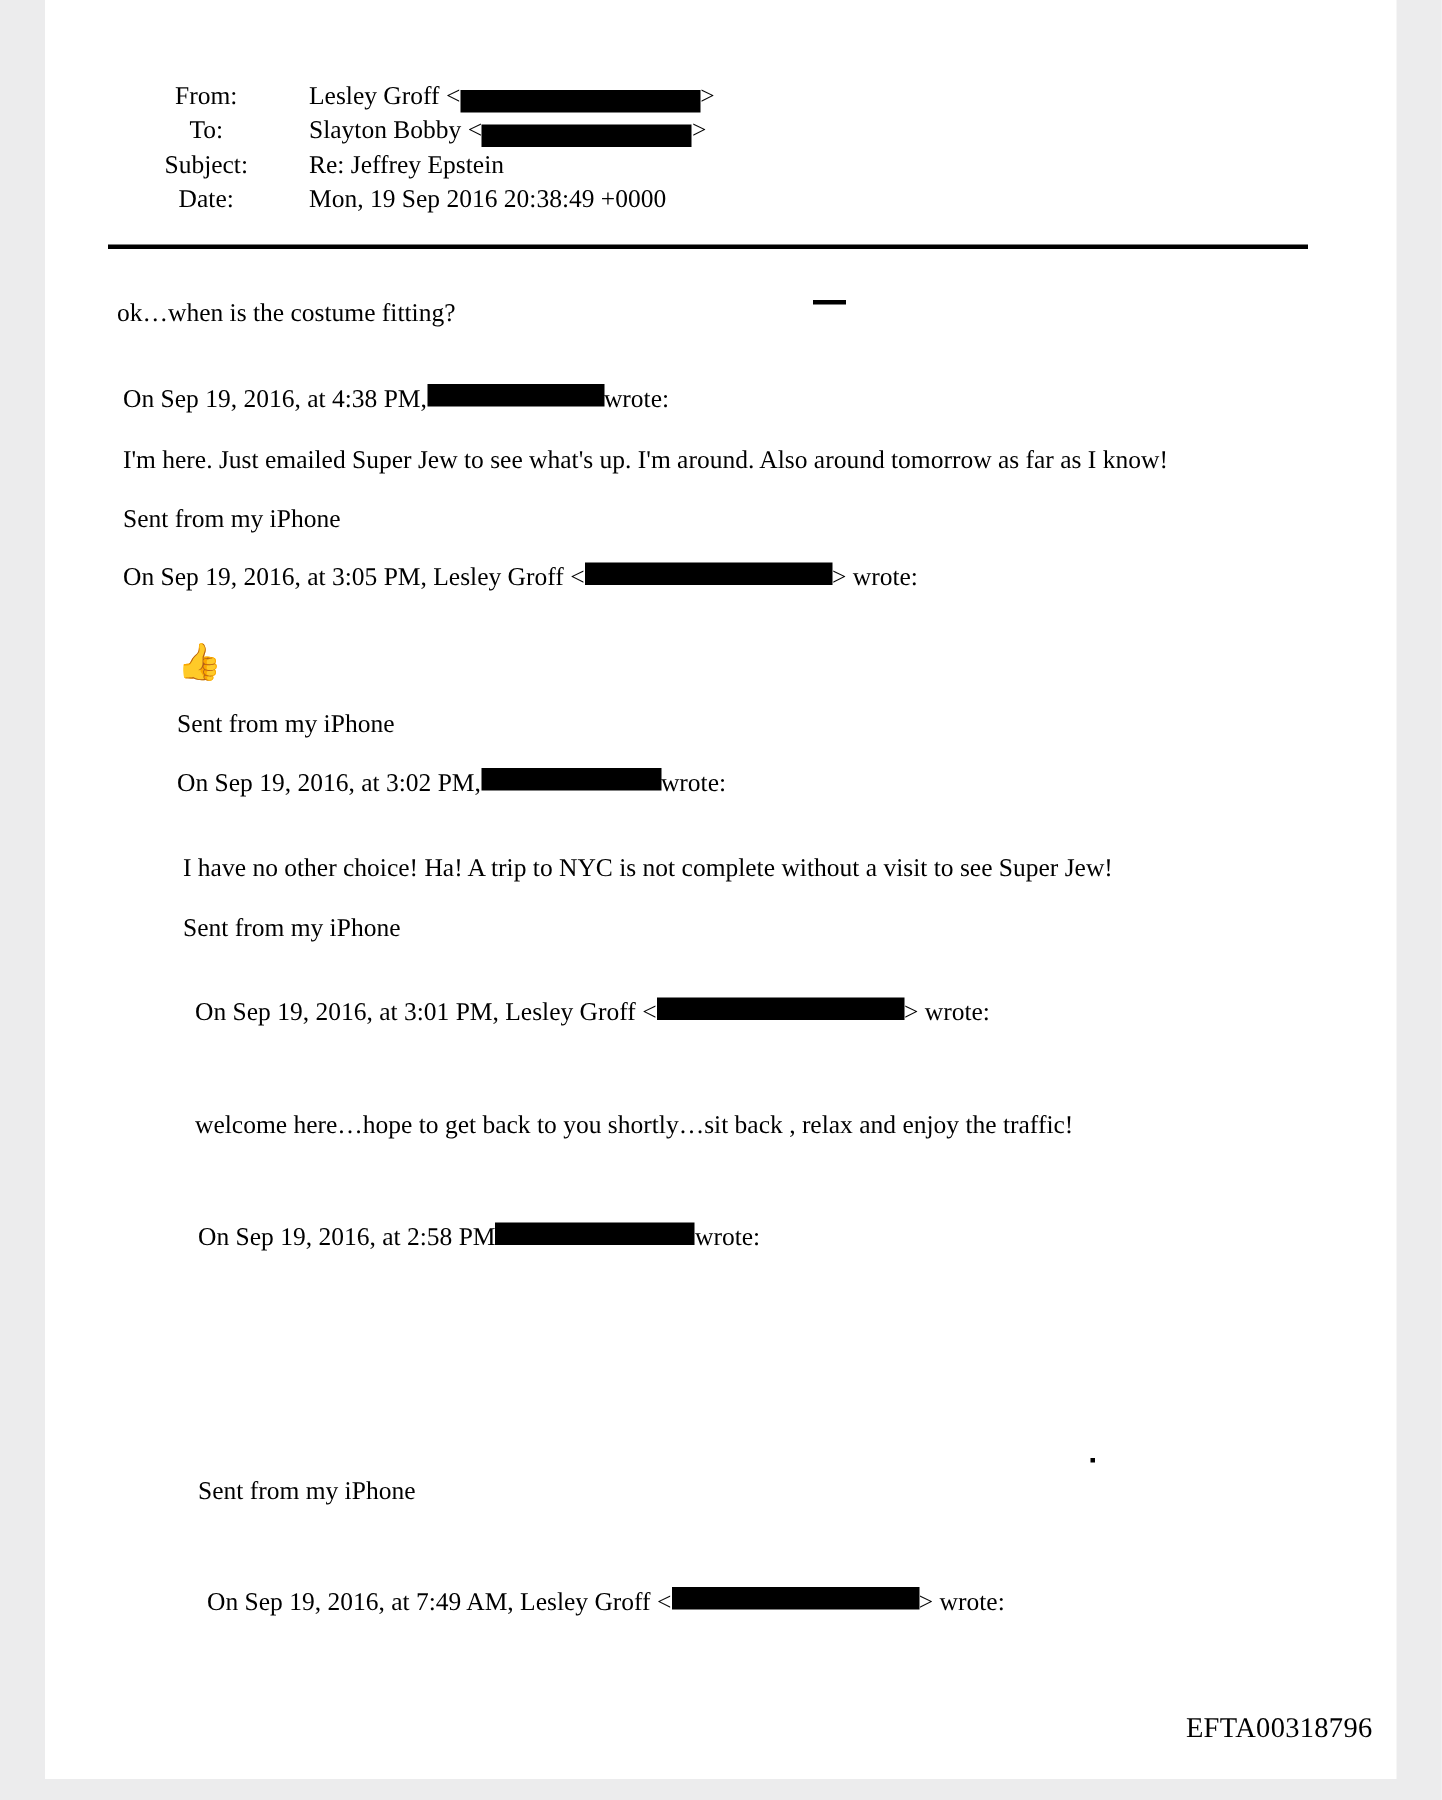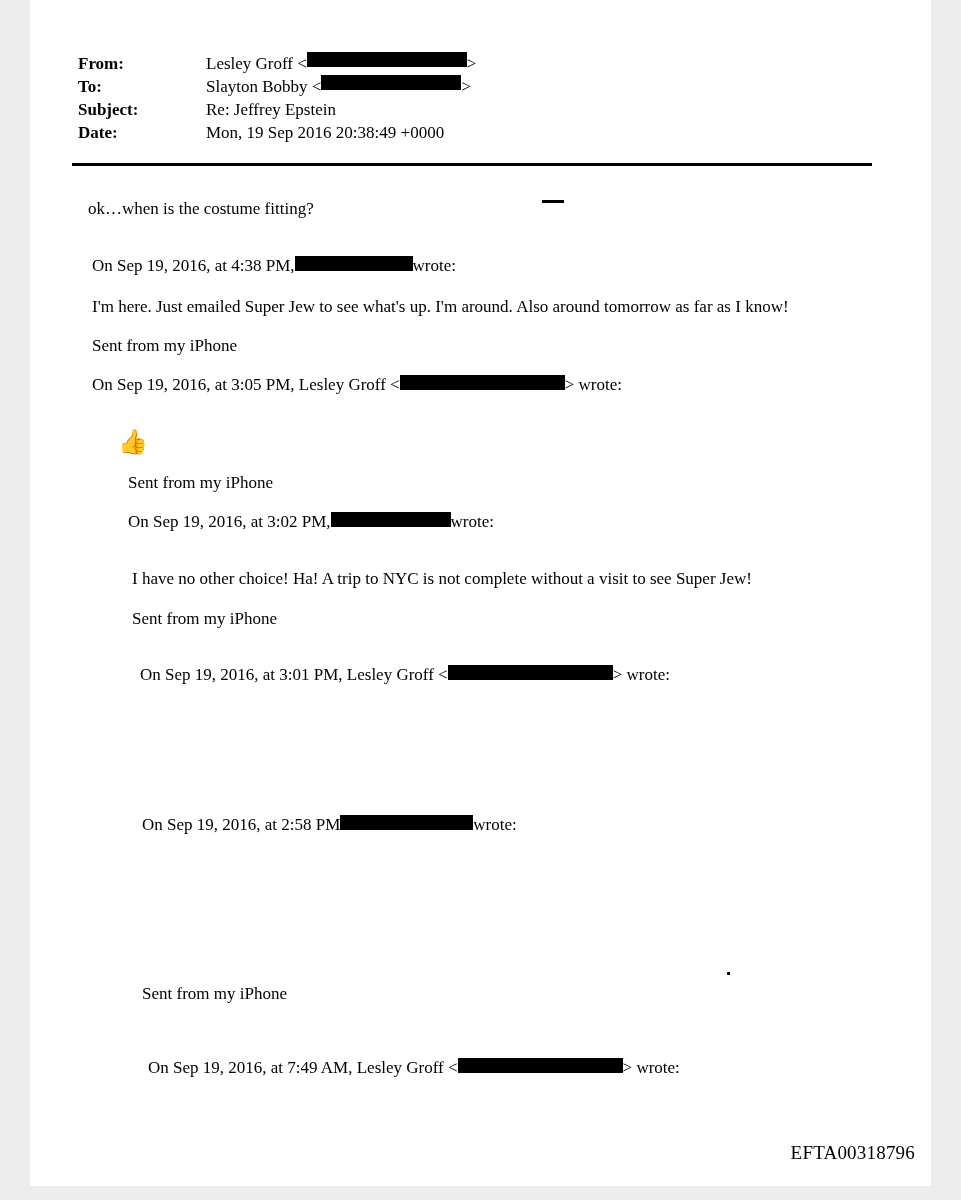--- a/index.html
+++ b/index.html
@@ -49,28 +49,28 @@
     font-size: 17px;
     line-height: 23px;
   }
   .hdr-row {
     display: flex;
     align-items: baseline;
     white-space: nowrap;
   }
   .hdr-label {
     width: 128px;
-    text-align: left;
-    font-weight: bold;
+    text-align: center;
+    font-weight: normal;
     padding-right: 9px;
     box-sizing: border-box;
   }
   .hdr-val {
     display: flex;
-    align-items: flex-start;
+    align-items: flex-end;
   }
   .redact {
     display: inline-block;
     background: #000;
     vertical-align: middle;
     height: 15px;
   }
   .hr {
     position: absolute;
     left: 42px;
@@ -79,21 +79,20 @@
     height: 3px;
     background: #000;
   }
 
   
   .p {
     position: absolute;
     font-size: 17px;
     line-height: 21px;
     white-space: nowrap;
-    margin-left: 10px;
   }
   .p.wrap { white-space: normal; }
 
   .inline-row {
     display: flex;
     align-items: baseline;
   }
 
   .dash {
     position: absolute;
@@ -202,20 +201,21 @@
 
     <div class="p" style="left:92px; top:568px;">I have no other choice! Ha! A trip to NYC is not complete without a visit to see Super Jew!</div>
     <div class="p" style="left:92px; top:608px;">Sent from my iPhone</div>
 
     <div class="p inline-row" style="left:100px; top:664px;justify-content:flex-end;">
       <span>On Sep 19, 2016, at 3:01 PM, Lesley Groff &lt;</span>
       <span class="redact" style="width:165px"></span>
       <span>&gt; wrote:</span>
     </div>
 
+    <div class="p" style="left:100px; top:739px;">welcome here…hope to get back to you shortly…sit back , relax and enjoy the traffic!</div>
 
     <div class="p inline-row" style="left:102px; top:814px;">
       <span>On Sep 19, 2016, at 2:58 PM</span>
       <span class="redact" style="width:133px"></span>
       <span>wrote:</span>
     </div>
 
     <div class="dot"></div>
     <div class="p" style="left:102px; top:983px;">Sent from my iPhone</div>
 

